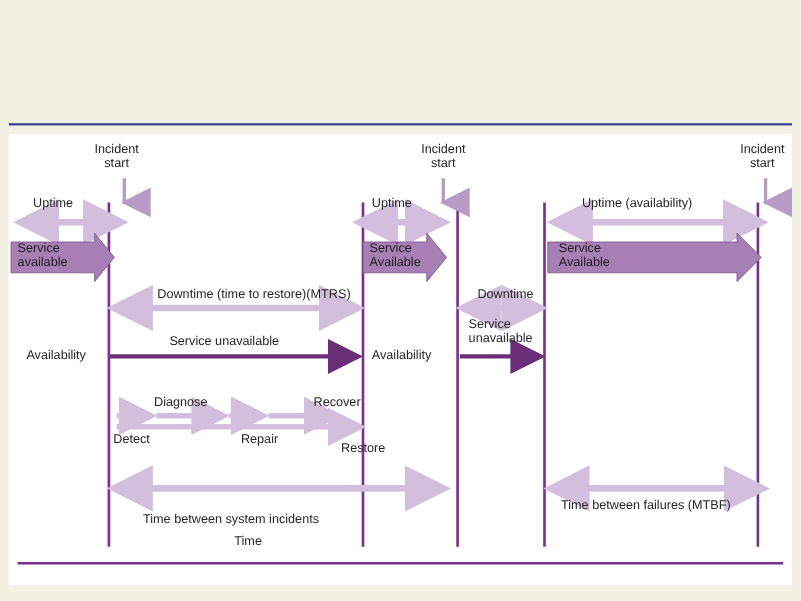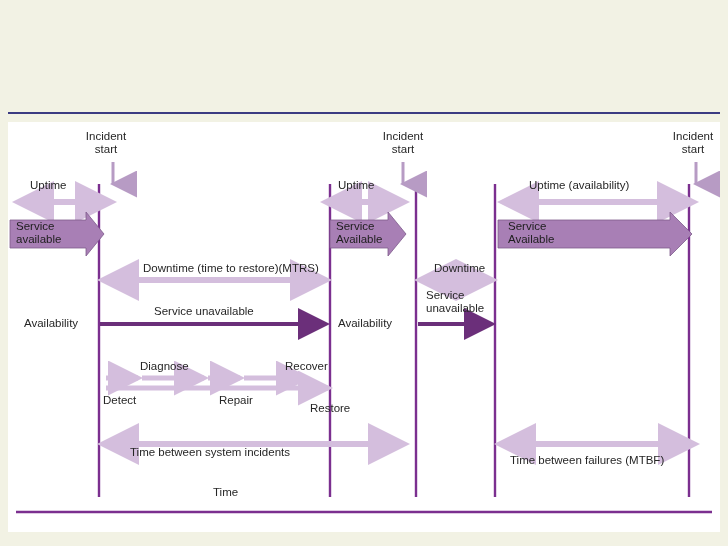--- a/index.html
+++ b/index.html
@@ -179,19 +179,19 @@
 
     <div class="dtext" style="left:16px; top:195px;">Availability</div>
     <div class="dtext" style="left:330px; top:195px;">Availability</div>
 
     <div class="dtext" style="left:95px; top:272px;">Detect</div>
     <div class="dtext" style="left:132px; top:238px;">Diagnose</div>
     <div class="dtext" style="left:190px; top:272px;padding-left:21px;">Repair</div>
     <div class="dtext" style="left:232px; top:238px;padding-left:45px;">Recover</div>
     <div class="dtext" style="left:302px; top:280px;">Restore</div>
 
-    <div class="dtext" style="left:122px; top:324px;text-align:center;">Time between system incidents</div>
+    <div class="dtext" style="left:122px; top:344px;text-align:center;">Time between system incidents</div>
     <div class="dtext" style="left:502px; top:332px;">Time between failures (MTBF)</div>
 
     <div class="dtext" style="left:205px; top:364px;">Time</div>
 
   </div>
 </div>
 
 </body></html>

